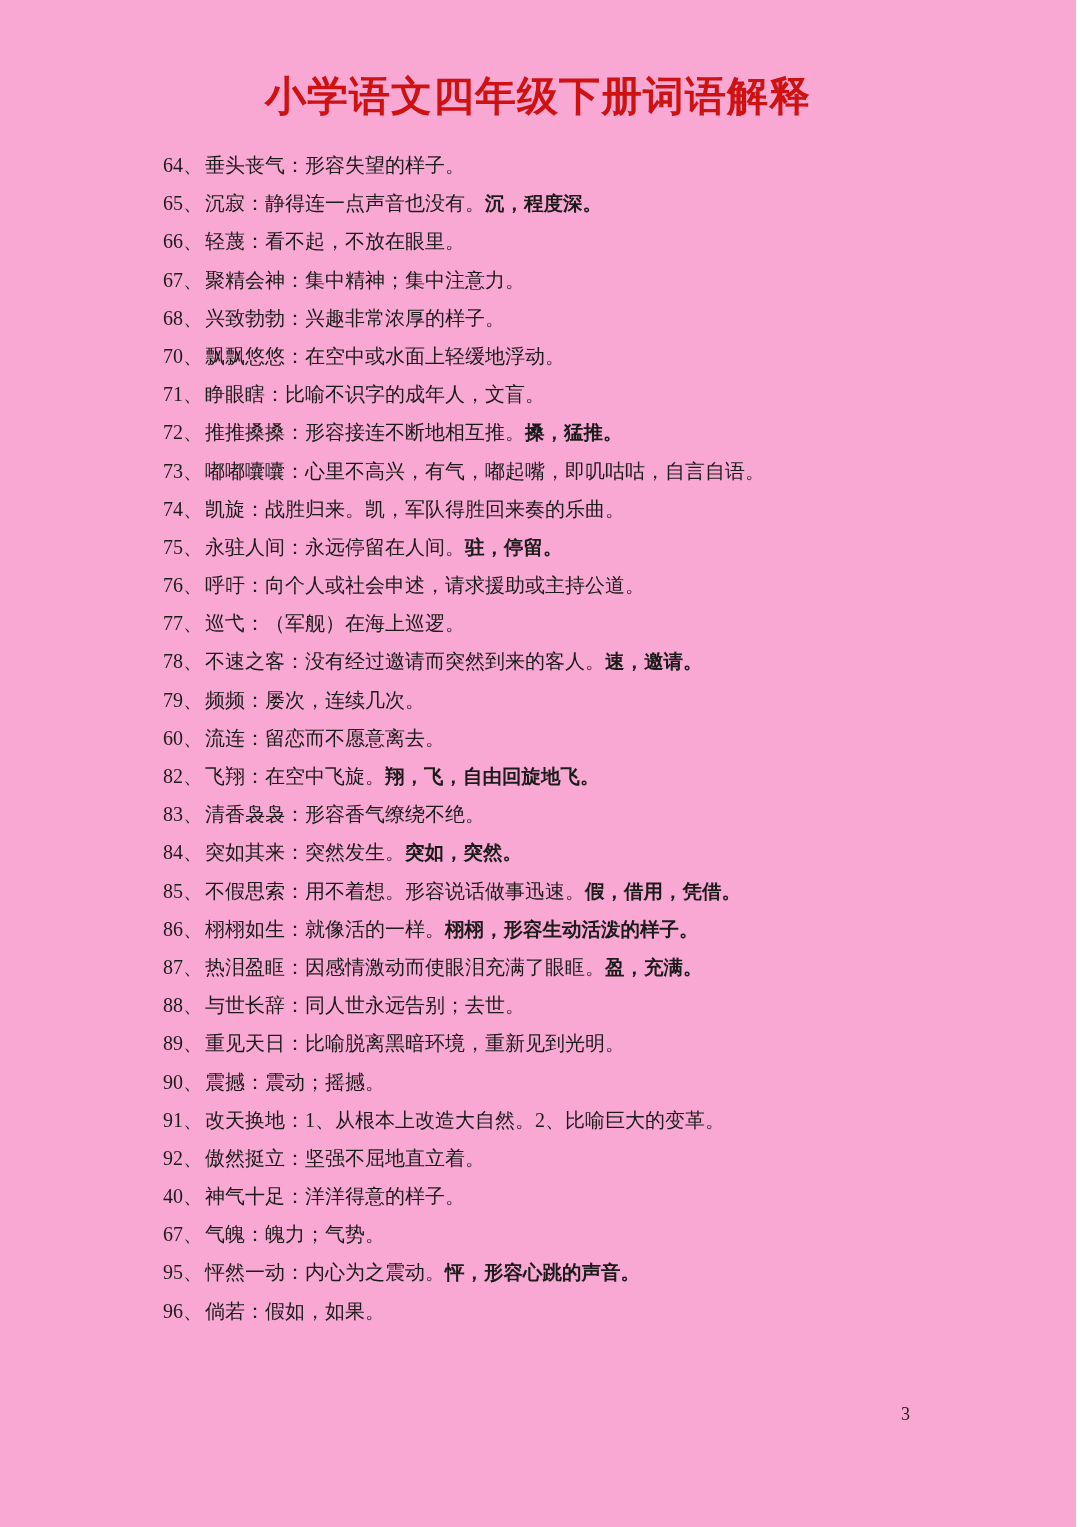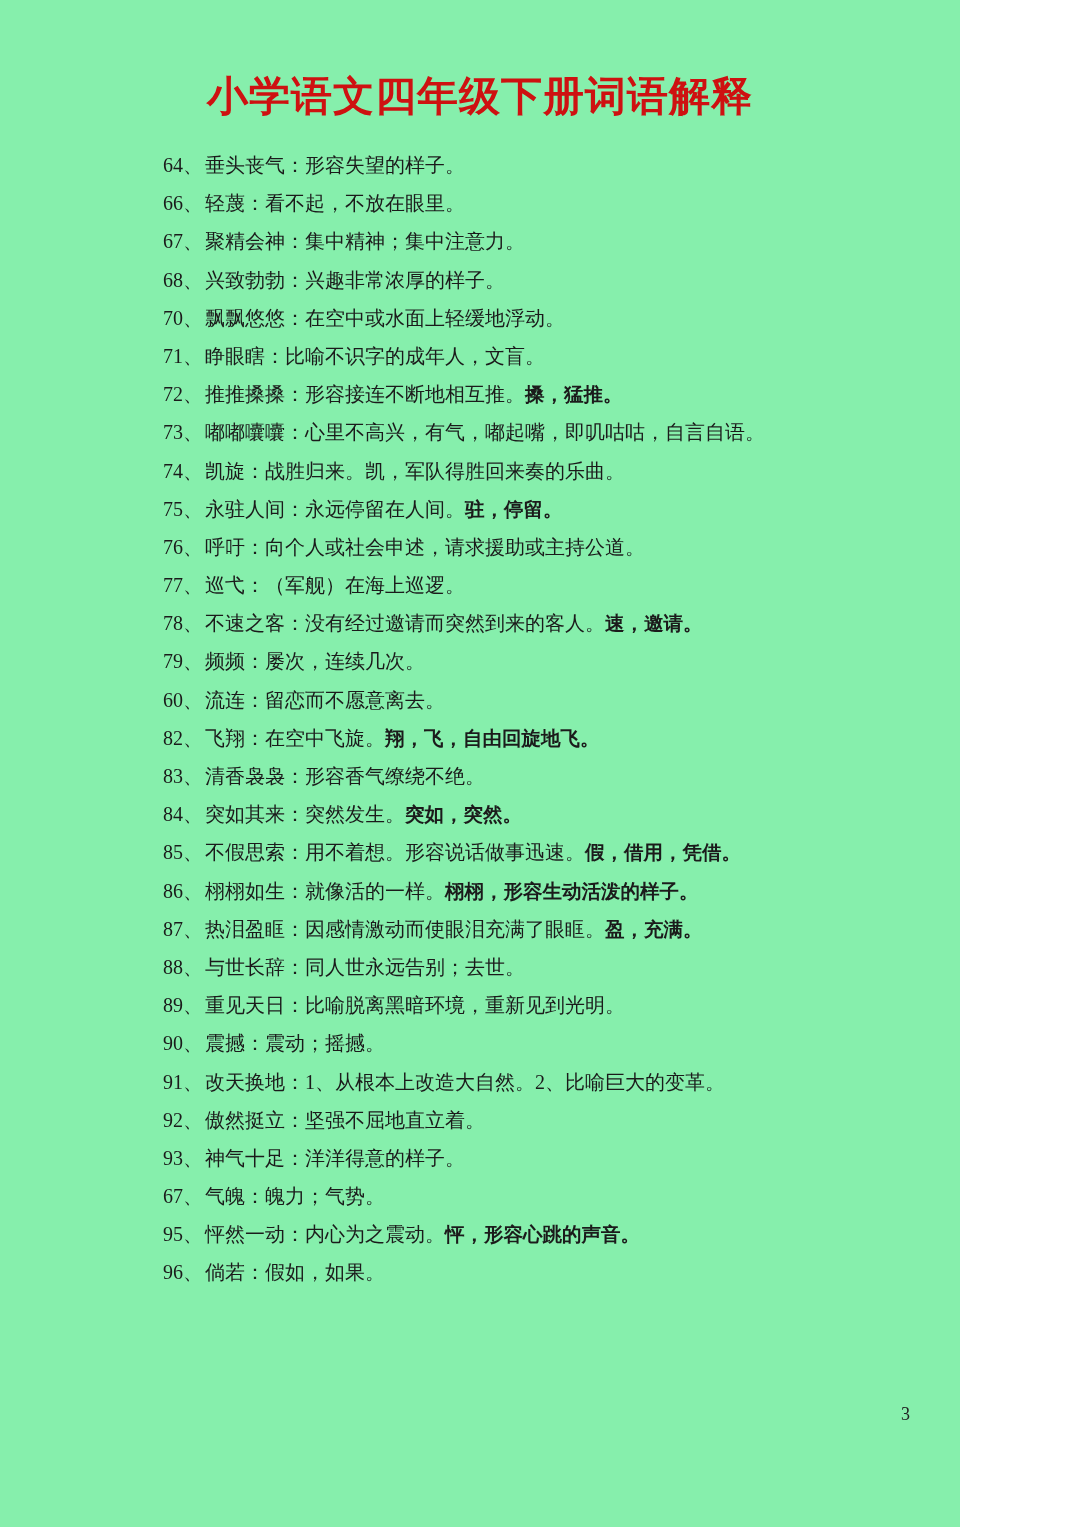--- a/index.html
+++ b/index.html
@@ -1,20 +1,20 @@
 <!DOCTYPE html>
 <html><head>
 <meta charset="utf-8">
 <style>
   html, body { margin:0; padding:0; background:#ffffff; }
   .page {
     position: relative;
-    width: 960px;
+    width: 1076px;
     height: 1527px;
-    background: #86efac;
+    background: #f9a8d4;
     font-family: "Liberation Serif", "DejaVu Serif", serif;
     color: #1b1b1b;
     overflow: hidden;
   }
   .doc-title {
     position: absolute;
     top: 72px;
     left: 0;
     width: 100%;
     margin: 0;
@@ -57,20 +57,21 @@
   }
 </style>
 </head>
 <body>
 
 <div class="page">
   <h1 class="doc-title">小学语文四年级下册词语解释</h1>
   <div class="word-list" id="word-list">
   <div class="item"><span class="num">64、</span><span class="term">垂头丧气：</span><span class="def">形容失望的样子。</span><span class="bold"></span></div>
 
+  <div class="item"><span class="num">65、</span><span class="term">沉寂：</span><span class="def">静得连一点声音也没有。</span><span class="bold">沉，程度深。</span></div>
 
   <div class="item"><span class="num">66、</span><span class="term">轻蔑：</span><span class="def">看不起，不放在眼里。</span><span class="bold"></span></div>
 
   <div class="item"><span class="num">67、</span><span class="term">聚精会神：</span><span class="def">集中精神；集中注意力。</span><span class="bold"></span></div>
 
   <div class="item"><span class="num">68、</span><span class="term">兴致勃勃：</span><span class="def">兴趣非常浓厚的样子。</span><span class="bold"></span></div>
 
 
   <div class="item"><span class="num">70、</span><span class="term">飘飘悠悠：</span><span class="def">在空中或水面上轻缓地浮动。</span><span class="bold"></span></div>
 
@@ -110,21 +111,21 @@
   <div class="item"><span class="num">88、</span><span class="term">与世长辞：</span><span class="def">同人世永远告别；去世。</span><span class="bold"></span></div>
 
   <div class="item"><span class="num">89、</span><span class="term">重见天日：</span><span class="def">比喻脱离黑暗环境，重新见到光明。</span><span class="bold"></span></div>
 
   <div class="item"><span class="num">90、</span><span class="term">震撼：</span><span class="def">震动；摇撼。</span><span class="bold"></span></div>
 
   <div class="item"><span class="num">91、</span><span class="term">改天换地：</span><span class="def">1、从根本上改造大自然。2、比喻巨大的变革。</span><span class="bold"></span></div>
 
   <div class="item"><span class="num">92、</span><span class="term">傲然挺立：</span><span class="def">坚强不屈地直立着。</span><span class="bold"></span></div>
 
-  <div class="item"><span class="num">93、</span><span class="term">神气十足：</span><span class="def">洋洋得意的样子。</span><span class="bold"></span></div>
+  <div class="item"><span class="num">40、</span><span class="term">神气十足：</span><span class="def">洋洋得意的样子。</span><span class="bold"></span></div>
 
   <div class="item"><span class="num">67、</span><span class="term">气魄：</span><span class="def">魄力；气势。</span><span class="bold"></span></div>
 
   <div class="item"><span class="num">95、</span><span class="term">怦然一动：</span><span class="def">内心为之震动。</span><span class="bold">怦，形容心跳的声音。</span></div>
 
   <div class="item"><span class="num">96、</span><span class="term">倘若：</span><span class="def">假如，如果。</span><span class="bold"></span></div>
 </div>
   <div class="page-number">3</div>
 </div>
 

